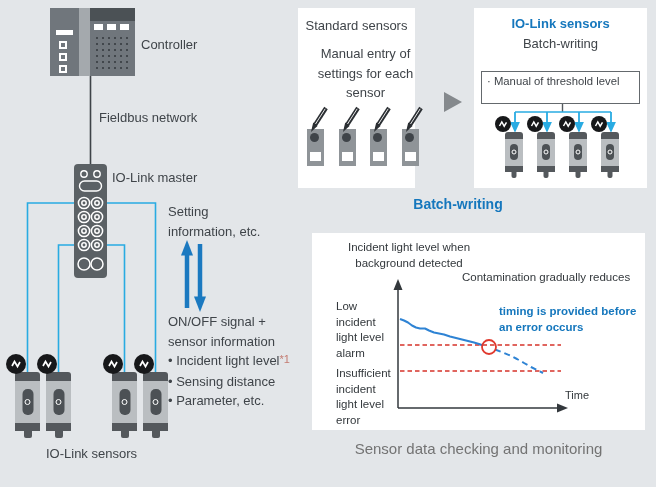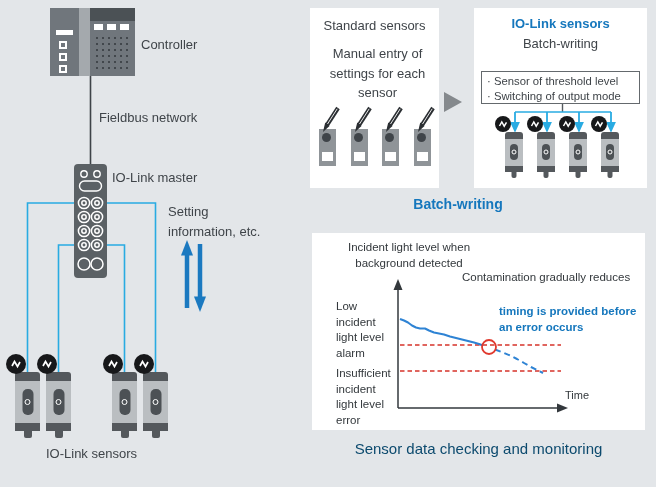--- a/index.html
+++ b/index.html
@@ -8,21 +8,21 @@
   .abs{position:absolute}
   .lbl{position:absolute;font-size:13px;line-height:19.5px;color:#3f4449;white-space:nowrap}
   .center{text-align:center;white-space:normal}
   .panel{position:absolute;background:#ffffff}
   .wline{fill:none;stroke:#fff}
   .wire{fill:none;stroke:#29abe2;stroke-width:1.6}
   .dark-line{stroke:#3f4449;stroke-width:1.6;fill:none}
   .fn{color:#c47b71;font-size:11px;position:relative;top:-2px}
   .fn-s{font-size:9.5px;margin-left:2px}
   .cap-blue{position:absolute;color:#1577bd;font-size:14px;font-weight:bold}
-  .cap-blue2{position:absolute;color:#0c4a6e;font-size:15px;font-weight:400}
+  .cap-blue2{position:absolute;color:#737373;font-size:15px;font-weight:400}
   .note{position:absolute;font-size:12px;color:#3f4449}
   
   .controller{position:absolute;left:50px;top:8px;width:85px;height:68px}
   .ctl-left{position:absolute;left:0;top:0;width:29px;height:68px;background:#70767c}
   .ctl-bar{position:absolute;left:6px;top:22px;width:17px;height:5px;background:#fff}
   .ctl-sq{position:absolute;left:9px;width:8px;height:8px;border:2px solid #fff;box-sizing:border-box}
   .ctl-strip{position:absolute;left:29px;top:0;width:11px;height:68px;background:#a4a9ad}
   .ctl-right{position:absolute;left:40px;top:0;width:45px;height:68px;background:#70767c}
   .ctl-band{position:absolute;left:0;top:0;width:45px;height:13px;background:#4b5155}
   .ctl-port{position:absolute;top:16px;width:9px;height:6px;background:#fff}
@@ -127,20 +127,27 @@
         <circle cx="23" cy="100" r="6"></circle>
     </g>
   </svg>
   <div class="lbl" style="left:112px;top:168px">IO-Link master</div>
 
   <div class="lbl" style="left:168px;top:202px">
     <div>Setting</div>
     <div>information, etc.</div>
   </div>
 
+  <div class="lbl" style="left:168px;top:312px">
+    <div>ON/OFF signal +</div>
+    <div>sensor information</div>
+    <div><span>• Incident light level</span><span class="fn">*1</span></div>
+    <div>• Sensing distance</div>
+    <div>• Parameter, etc.</div>
+  </div>
 
   <div class="sensorL" style="left:15px;top:372px">
     <div class="s-cap"></div>
       <div class="s-body">
         <div class="s-slot">
           <div class="s-ring"></div>
         </div>
       </div>
       <div class="s-base"></div>
       <div class="s-stub"></div>
@@ -190,21 +197,21 @@
         <polyline points="2,8 4.5,3.5 7.5,8.5 10,4" fill="none" stroke="#fff" stroke-width="1.7"></polyline>
       </svg>
   </div>
   <div class="beam beamL" style="left:134px;top:354px">
     <svg width="12" height="12">
         <polyline points="2,8 4.5,3.5 7.5,8.5 10,4" fill="none" stroke="#fff" stroke-width="1.7"></polyline>
       </svg>
   </div>
   <div class="lbl center" style="left:28px;top:444px;width:127px">IO-Link sensors</div>
 
-  <div class="panel" style="left:310px;top:8px;width:129px;height:180px">
+  <div class="panel" style="left:298px;top:8px;width:117px;height:180px">
     <div class="p-title" style="top:10px">Standard sensors</div>
     <div class="lbl center" style="left:0;top:36px;width:135px">
       <div>Manual entry of</div>
       <div>settings for each</div>
       <div>sensor</div>
     </div>
     <div class="stdSensor" style="left:9px;top:97px">
       <div class="std-body">
           <div class="std-dial"></div>
           <div class="std-screen"></div>
@@ -251,22 +258,21 @@
   </div>
 
   <div class="tri"></div>
 
   <div class="panel" style="left:474px;top:8px;width:173px;height:180px">
     <div class="p-title blue" style="top:8px">IO-Link sensors</div>
     <div class="lbl center" style="left:0;top:27px;width:173px;line-height:18px">
       <div>Batch-writing</div>
     </div>
     <div class="feature-box">
-      <div>· Sensor of threshold level</div>
-      <div>· Switching of output mode</div>
+      <div>· Manual of threshold level</div>
     </div>
     <svg class="abs" style="left:0;top:0" width="173" height="180">
       <line x1="88.5" y1="96" x2="88.5" y2="104" stroke="#555a5e" stroke-width="1.4"></line>
       <line x1="41" y1="104" x2="137" y2="104" stroke="#29abe2" stroke-width="1.6"></line>
       <g stroke="#29abe2" stroke-width="1.8" fill="#29abe2">
         <line x1="41" y1="104" x2="41" y2="116"></line>
           <polygon points="41,122.5 37.5,115 44.5,115"></polygon>
         <line x1="73" y1="104" x2="73" y2="116"></line>
           <polygon points="73,122.5 69.5,115 76.5,115"></polygon>
         <line x1="105" y1="104" x2="105" y2="116"></line>

